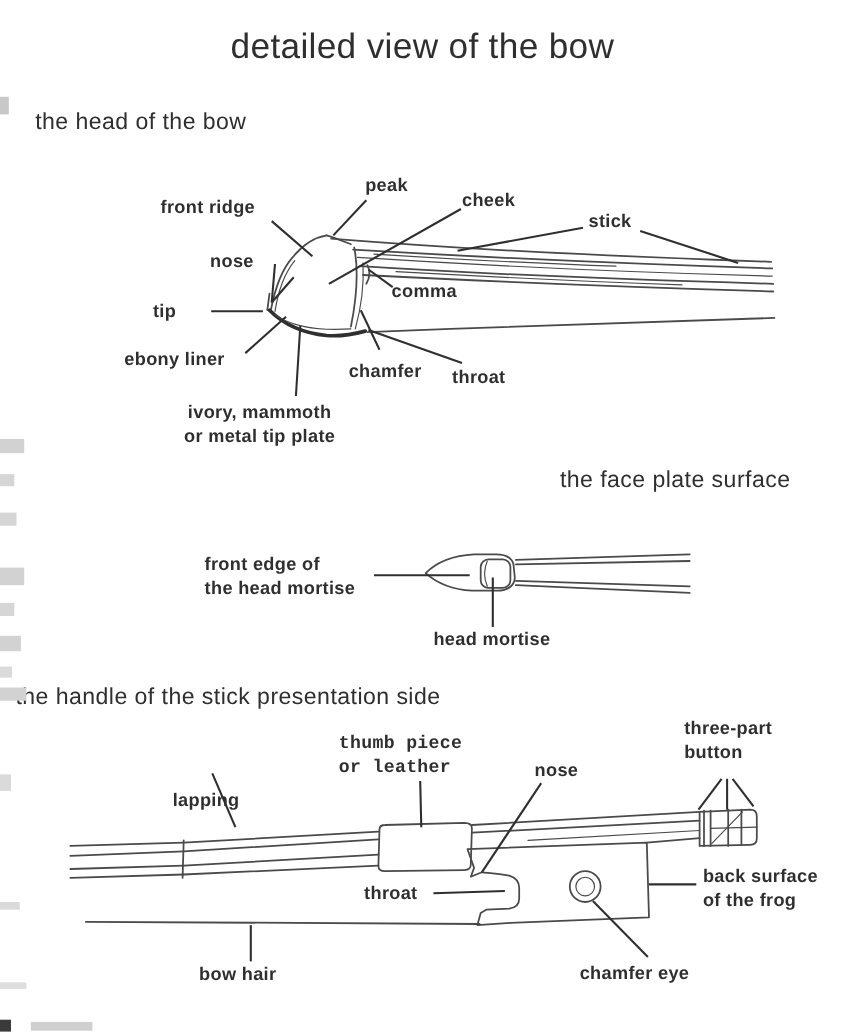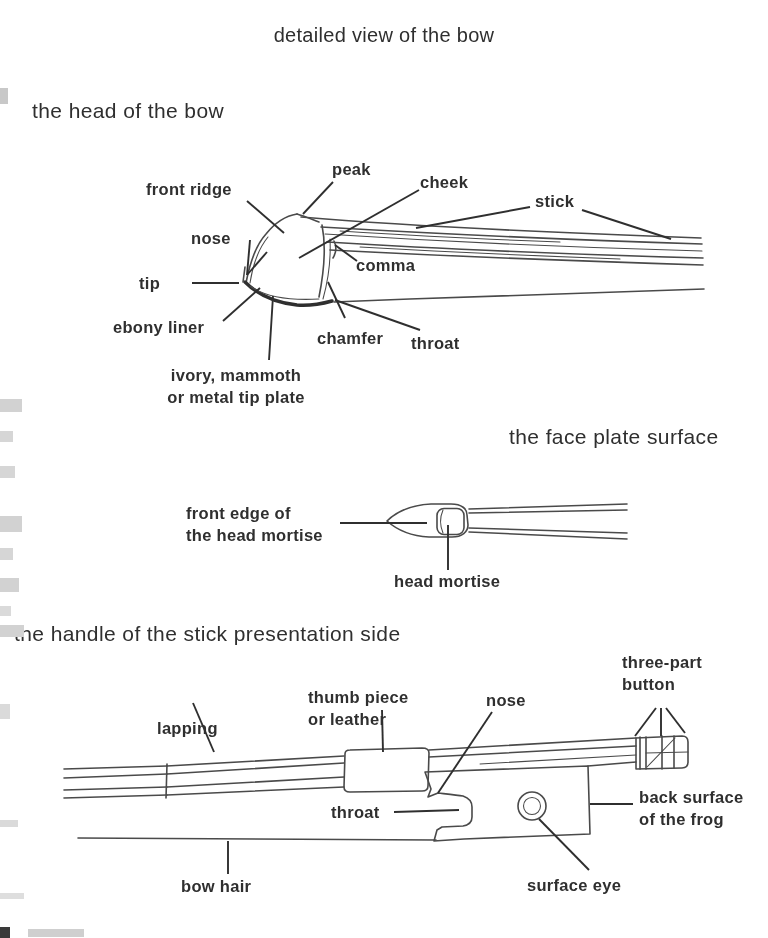--- a/index.html
+++ b/index.html
@@ -10,21 +10,21 @@
     background:var(--background); overflow:hidden;
     font-family:"Liberation Sans", sans-serif; color:var(--ink);
   }
   #artwork { position:absolute; left:0; top:0; }
   .art  { fill:none; stroke:var(--line); stroke-width:1.6; stroke-linecap:round; stroke-linejoin:round; }
   .thin { stroke-width:1.05; }
   .thick{ stroke-width:3.4; stroke:var(--ink); }
   .leader { stroke-width:1.9; stroke:var(--ink); }
   .title {
     position:absolute; left:0; top:24px; width:768px; text-align:center;
-    font-size:20px; letter-spacing:0.3px; white-space:nowrap;
+    font-size:32px; letter-spacing:0.3px; white-space:nowrap;
   }
   .heading {
     position:absolute; font-size:21px; letter-spacing:0.4px; white-space:nowrap;
   }
   .lbl {
     position:absolute; font-size:16.5px; font-weight:bold;
     letter-spacing:0.3px; white-space:nowrap; line-height:22px;
   }
   .lbl .line { display:block; }
   .center { text-align:center; }
@@ -150,35 +150,35 @@
 
   <div class="lbl" style="left:186px; top:502px;">
     <span class="line">front edge of</span>
     <span class="line">the head mortise</span>
   </div>
   <div class="lbl" style="left:394px; top:570px;">head mortise</div>
 
   <div class="heading" style="left:14px; top:622px;">the handle of the stick presentation side</div>
 
   <div class="lbl" style="left:157px; top:717px;">lapping</div>
-  <div class="lbl" style="left:308px; top:686px;">
+  <div class="lbl" style="left:308px; top:665px;font-family:Liberation Mono, monospace;">
     <span class="line">thumb piece</span>
     <span class="line">or leather</span>
   </div>
   <div class="lbl" style="left:486px; top:689px;">nose</div>
   <div class="lbl" style="left:622px; top:651px;">
     <span class="line">three-part</span>
     <span class="line">button</span>
   </div>
   <div class="lbl" style="left:331px; top:801px;">throat</div>
   <div class="lbl" style="left:639px; top:786px;">
     <span class="line">back surface</span>
     <span class="line">of the frog</span>
   </div>
-  <div class="lbl" style="left:527px; top:874px;">surface eye</div>
+  <div class="lbl" style="left:527px; top:874px;">chamfer eye</div>
   <div class="lbl" style="left:181px; top:875px;">bow hair</div>
 
   <div class="artifact" style="left:0; top:88px;  width:8px;  height:16px; background:#c8c8c8;"></div>
   <div class="artifact" style="left:0; top:399px; width:22px; height:13px; background:#d2d2d2;"></div>
   <div class="artifact" style="left:0; top:431px; width:13px; height:11px; background:#d6d6d6;"></div>
   <div class="artifact" style="left:0; top:466px; width:15px; height:12px; background:#d6d6d6;"></div>
   <div class="artifact" style="left:0; top:516px; width:22px; height:16px; background:#d2d2d2;"></div>
   <div class="artifact" style="left:0; top:548px; width:13px; height:12px; background:#d6d6d6;"></div>
   <div class="artifact" style="left:0; top:578px; width:19px; height:14px; background:#d2d2d2;"></div>
   <div class="artifact" style="left:0; top:606px; width:11px; height:10px; background:#dadada;"></div>

